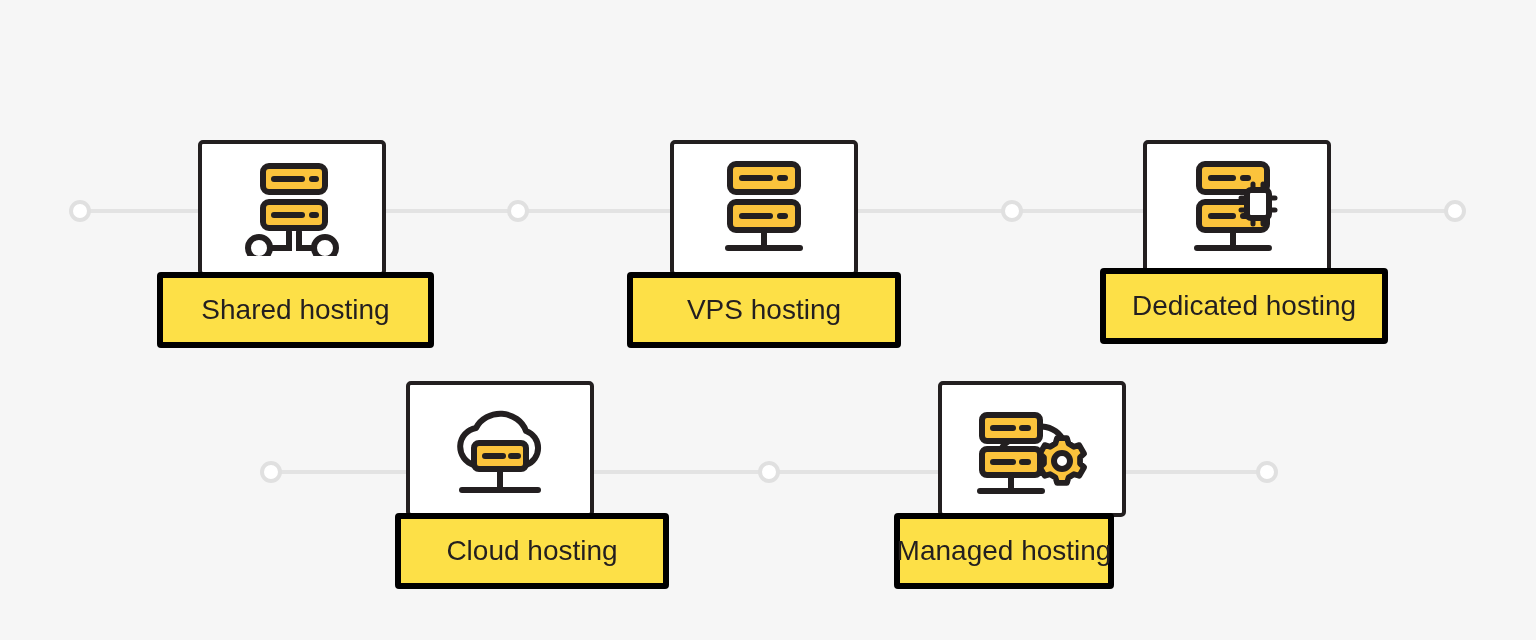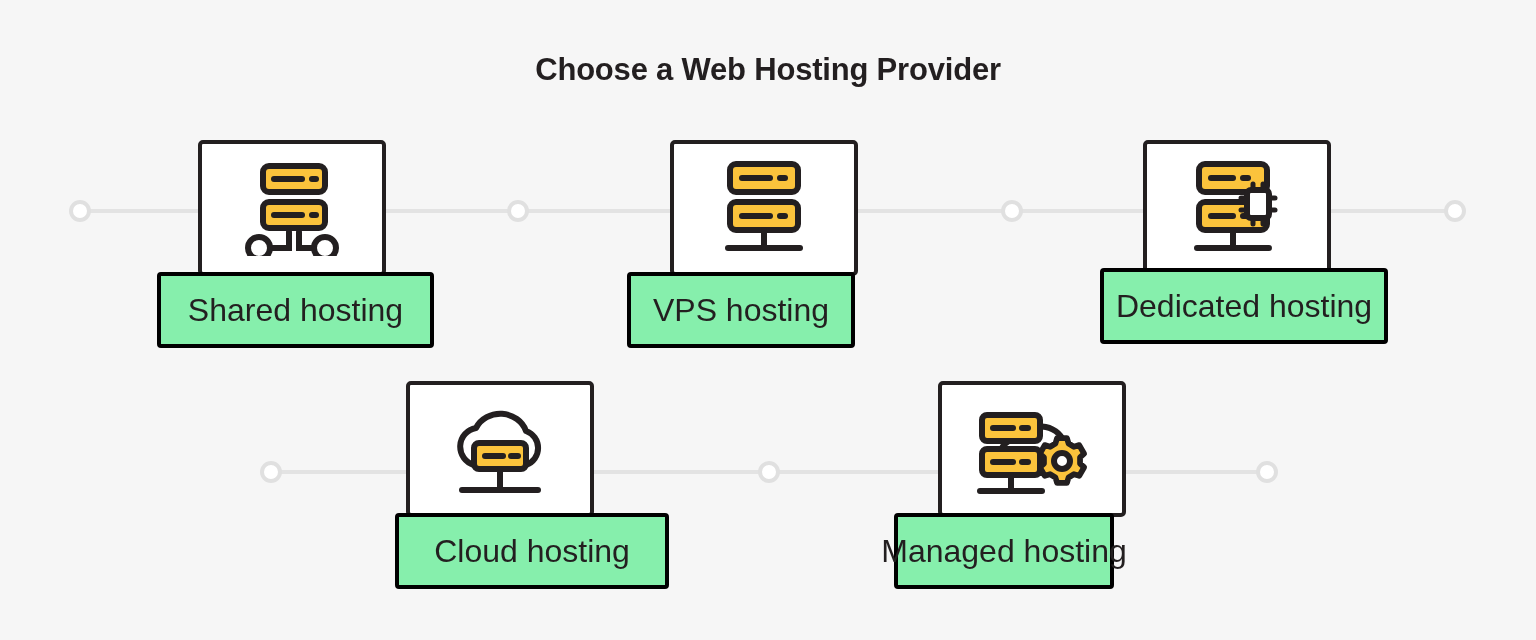--- a/index.html
+++ b/index.html
@@ -64,54 +64,53 @@
     box-sizing: border-box;
     display: flex;
     align-items: center;
     justify-content: center;
   }
   .card-panel svg {
     display: block;
   }
   .card-label {
     position: absolute;
-    background: #86efac;
-    border: 4px solid #000000;
+    background: #fde047;
+    border: 6px solid #000000;
     border-radius: 4px;
     box-sizing: border-box;
     height: 76px;
     display: flex;
     align-items: center;
     justify-content: center;
     color: #231f20;
-    font-size: 32px;
+    font-size: 28px;
     font-weight: normal;
     white-space: nowrap;
     padding: 0 16px;
   }
   
   .card-shared    { left: 198px;  top: 140px; }
   .card-vps       { left: 670px;  top: 140px; }
   .card-dedicated { left: 1143px; top: 140px; }
   
   .card-cloud     { left: 406px;  top: 381px; }
   .card-managed   { left: 938px;  top: 381px; }
 
   .label-shared    { left: -41px;  top: 132px; width: 277px; }
-  .label-vps       { left: -43px;  top: 132px; width: 228px; padding-left: 16px; }
+  .label-vps       { left: -43px;  top: 132px; width: 274px; padding-left: 16px; }
   .label-dedicated { left: -43px;  top: 128px; width: 288px; }
   .label-cloud     { left: -43px;  top: 132px; width: 274px; margin-left: 32px; }
   .label-managed   { left: -44px;  top: 132px; width: 220px; }
 </style>
 </head>
 <body>
 
 <div id="infographic">
 
-  <div class="page-title">Choose a Web Hosting Provider</div>
 
   <div class="rail rail-row1"></div>
   <div class="node" style="left:69px;  top:200px;"></div>
   <div class="node" style="left:507px; top:200px;"></div>
   <div class="node" style="left:1001px;top:200px;"></div>
   <div class="node" style="left:1444px;top:200px;"></div>
 
   <div class="rail rail-row2"></div>
   <div class="node" style="left:260px; top:461px;"></div>
   <div class="node" style="left:758px; top:461px;"></div>

